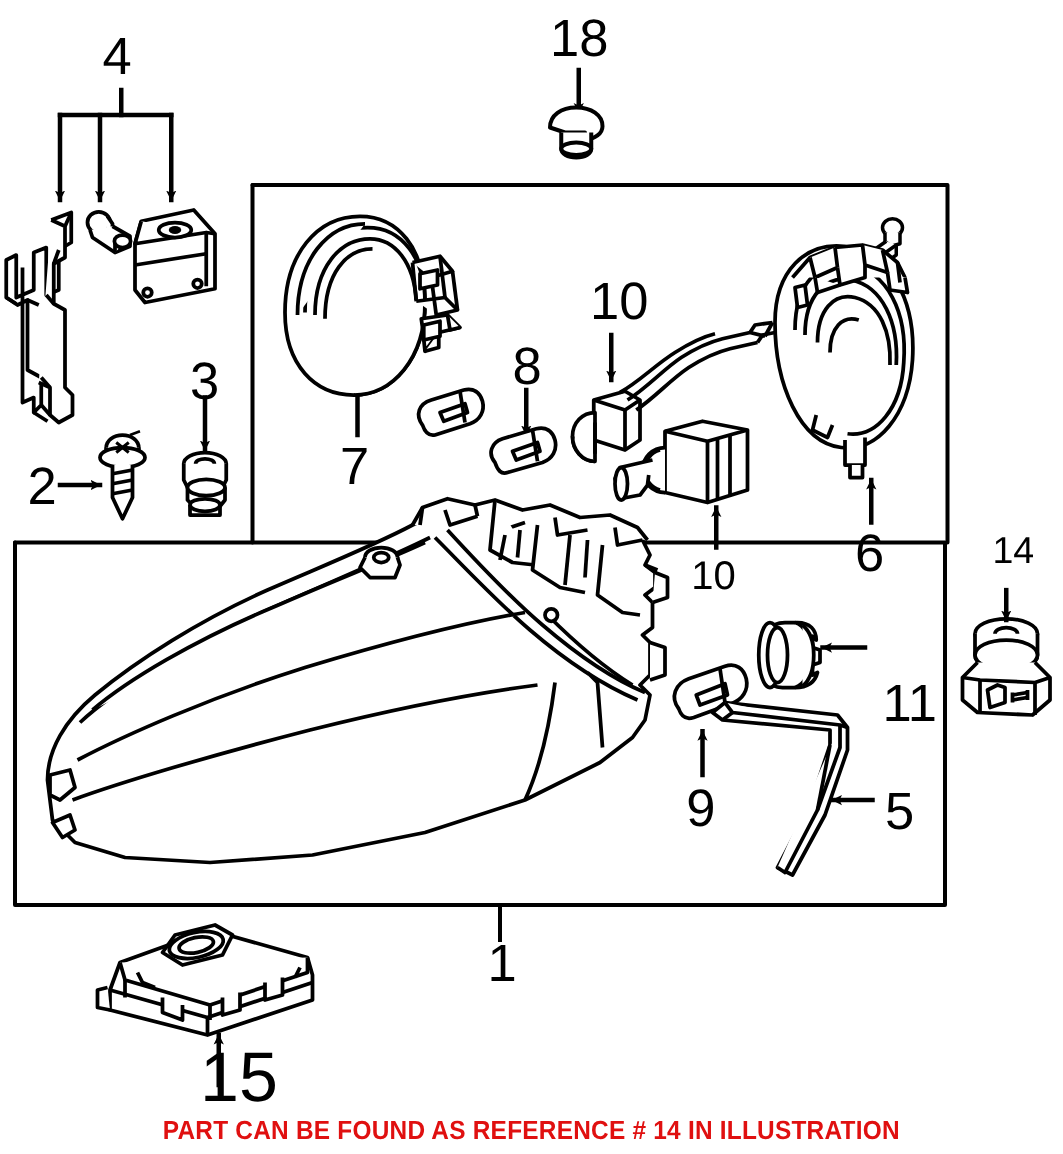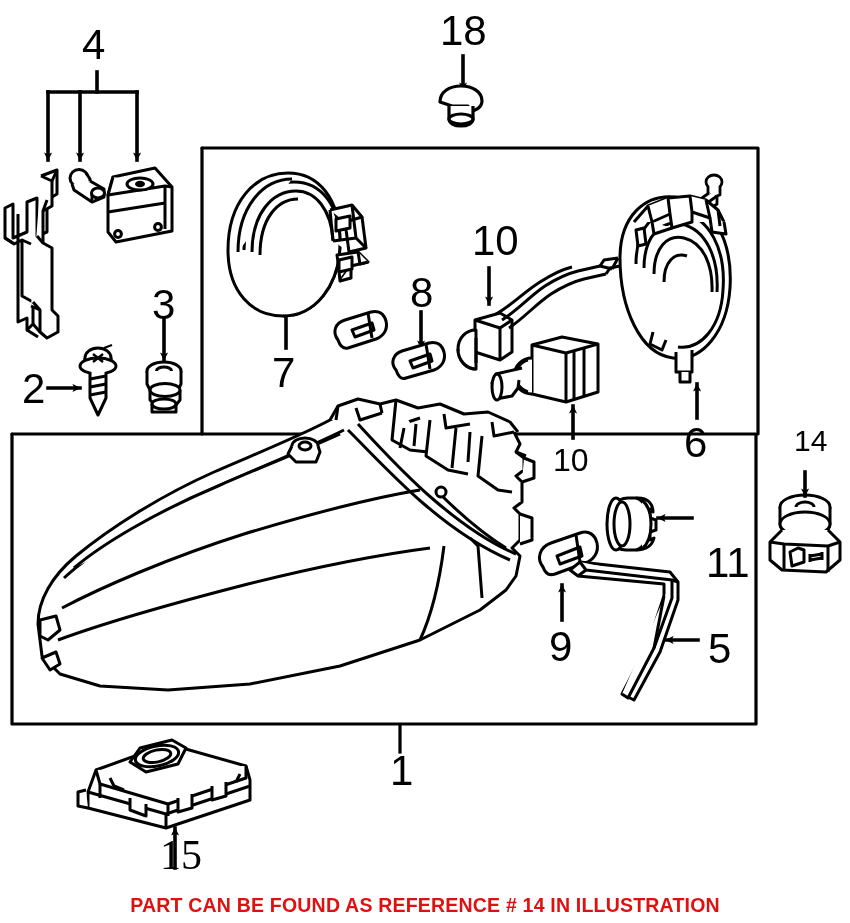--- a/index.html
+++ b/index.html
@@ -399,21 +399,21 @@
   <div class="callout-num" style="left:272px; top:352px; font-size:42px;">7</div>
   <div class="callout-num" style="left:410px; top:272px; font-size:42px;">8</div>
   <div class="callout-num" style="left:472px; top:220px; font-size:42px;">10</div>
   <div class="callout-num" style="left:553px; top:444px; font-size:32px;">10</div>
   <div class="callout-num" style="left:684px; top:422px; font-size:42px;">6</div>
   <div class="callout-num" style="left:794px; top:426px; font-size:30px;">14</div>
   <div class="callout-num" style="left:706px; top:494px; font-size:42px;margin-top:48px;">11</div>
   <div class="callout-num" style="left:549px; top:626px; font-size:42px;">9</div>
   <div class="callout-num" style="left:708px; top:628px; font-size:42px;">5</div>
   <div class="callout-num" style="left:390px; top:750px; font-size:42px;">1</div>
-  <div class="callout-num" style="left:160px; top:834px; font-size:42px;font-family:Liberation Serif, serif;">15</div>
+  <div class="callout-num" style="left:160px; top:834px; font-size:56px;">15</div>
 
   <svg style="position:absolute; left:760px; top:480px; width:90px; height:120px;" viewBox="0 0 90 120" xmlns="http://www.w3.org/2000/svg">
     <g fill="#fff" stroke="#000" stroke-width="3" stroke-linejoin="round">
       <ellipse cx="45" cy="27" rx="25" ry="12"></ellipse>
       <ellipse cx="45" cy="27" rx="9" ry="5"></ellipse>
       <path d="M20,27 L20,44 C20,51 31,56 45,56 C59,56 70,51 70,44 L70,27"></path>
       <ellipse cx="45" cy="44" rx="25" ry="12"></ellipse>
       <path d="M22,50 L10,62 L10,80 L22,90 L66,92 L80,80 L80,62 L68,50"></path>
       <path d="M10,62 L24,64 L68,66 L80,62"></path>
       <path d="M24,64 L24,90"></path>

